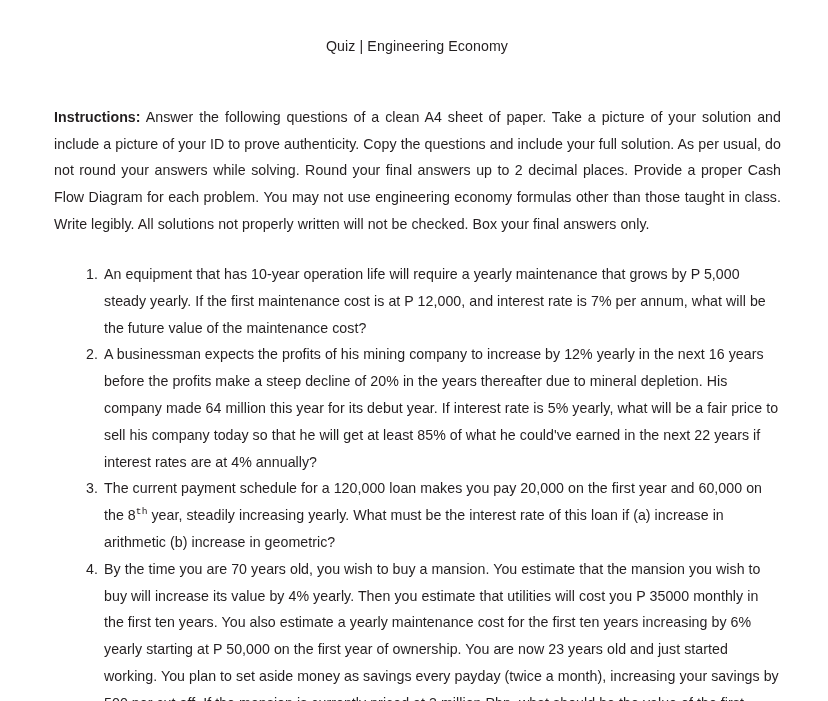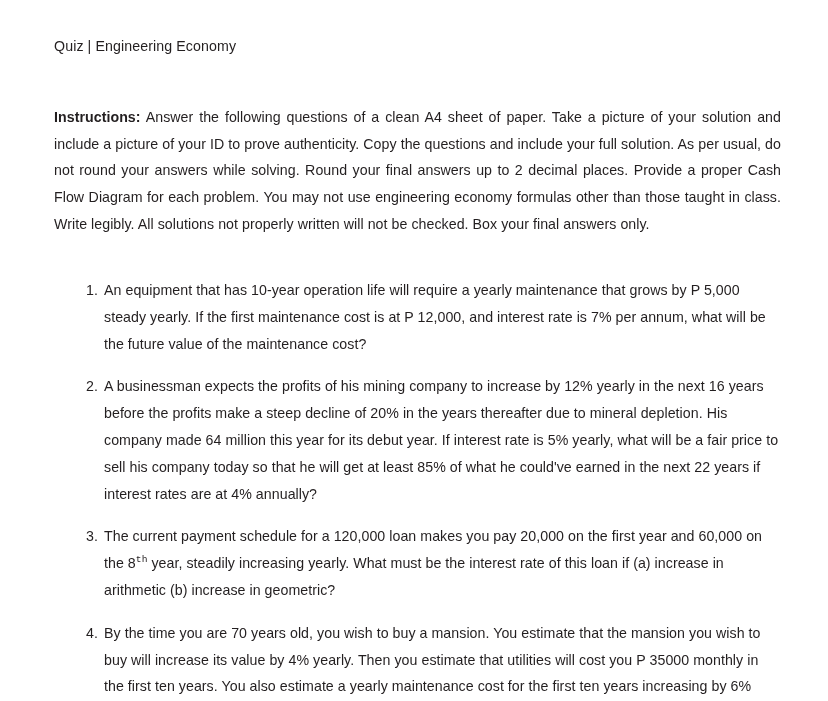--- a/index.html
+++ b/index.html
@@ -23,21 +23,21 @@
   }
 
   
   .doc-header {
     position: absolute;
     left: 54px;
     top: 36px;
     width: 726px;
     display: flex;
     align-items: baseline;
-    justify-content: flex-start;
+    justify-content: center;
     font-size: 14.2px;
     line-height: 20px;
     letter-spacing: 0.1px;
   }
   .doc-header .title {
     white-space: nowrap;
   }
   .doc-header .date {
     white-space: nowrap;
     padding-right: 92px;
@@ -77,21 +77,20 @@
   .q-num {
     position: absolute;
     left: 20px;
     top: 0;
     width: 24px;
     text-align: right;
     white-space: nowrap;
   }
   .q-text {
     display: block;
-    margin-top: 16px;
   }
   sup {
     font-size: 0.68em;
     vertical-align: super;
     line-height: 0;
     font-family: Liberation Mono, monospace;
   }
 </style>
 </head>
 <body>

